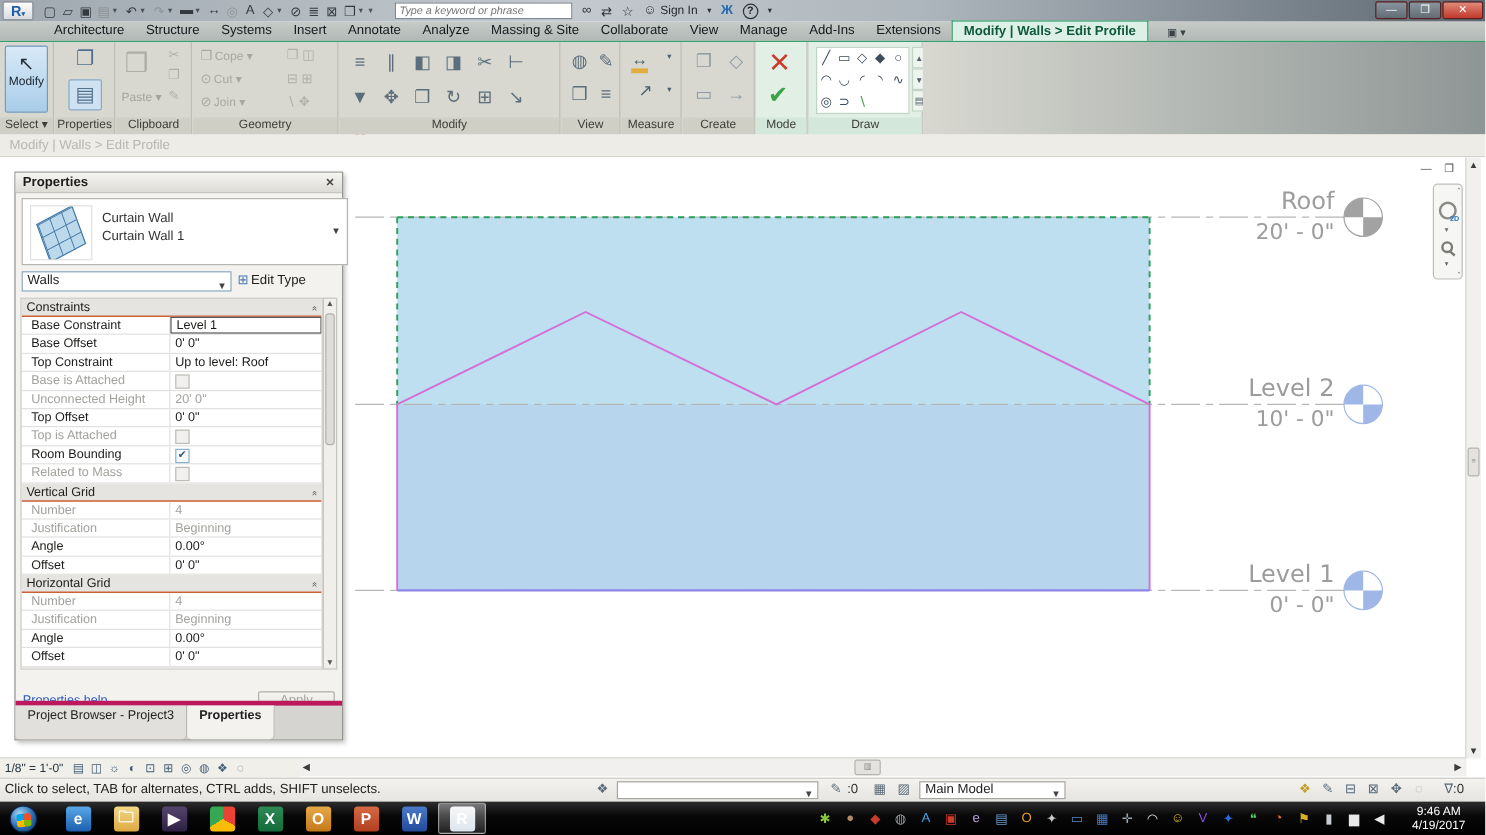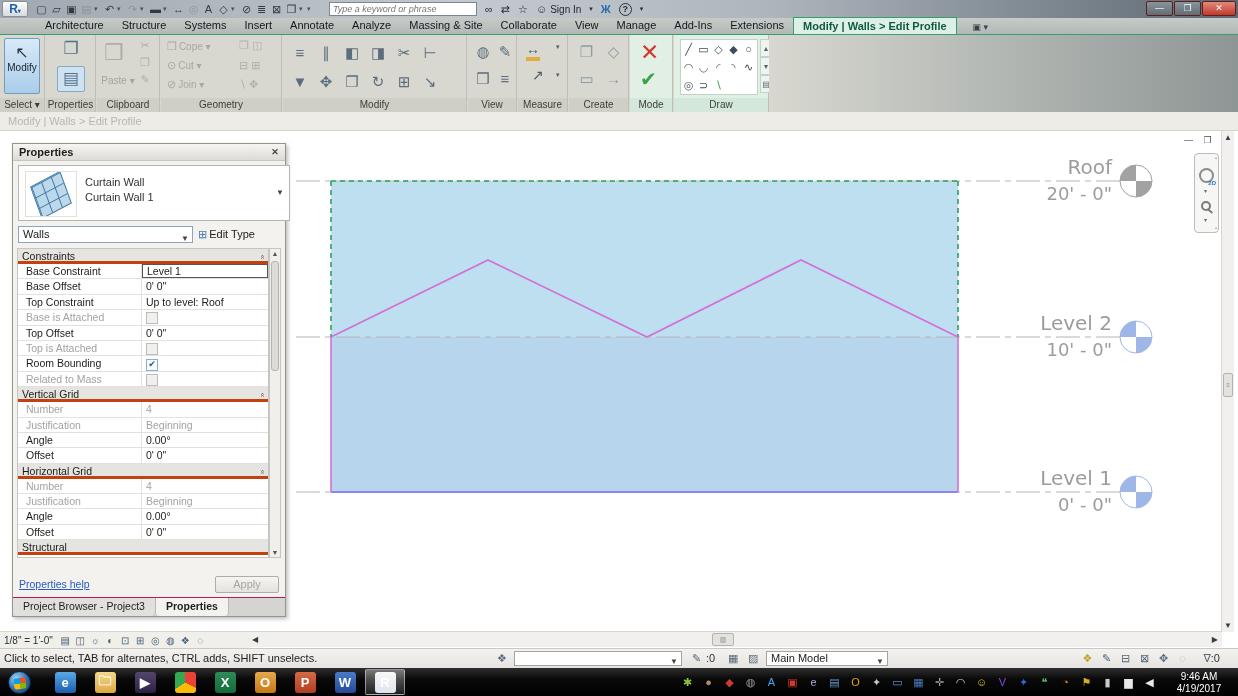--- a/index.html
+++ b/index.html
@@ -131,41 +131,41 @@
   .type-name{position:absolute;left:66px;top:10px;color:#333;}
   .type-inst{position:absolute;left:66px;top:25px;color:#333;}
   .type-caret{position:absolute;right:5px;top:22px;font-size:8px;color:#444;}
   .filter-row{position:absolute;left:5px;top:82px;width:264px;height:18px;display:flex;}
   .filter-sel{flex:1;height:17px;background:#fff;border:1px solid #8aa5bd;line-height:15px;padding-left:4px;color:#222;position:relative;}
   .filter-sel .fcaret{position:absolute;right:3px;top:4px;font-size:8px;color:#444;}
   .edit-type{width:84px;margin-left:5px;line-height:17px;color:#222;white-space:nowrap;}
   .edit-type .g{color:#4a7ab0;font-size:11px;margin-right:2px;}
   #pgrid{position:absolute;left:4px;top:104px;width:252px;bottom:58px;background:#fff;border:1px solid #c6c5c1;
     overflow:hidden;font-size:10.5px;}
-  .sect-h{height:15px;background:#e6e4e0;border-bottom:3px solid #c2410c;line-height:14px;padding-left:4px;
+  .sect-h{height:15px;background:#e6e4e0;border-bottom:1px solid #c2410c;line-height:14px;padding-left:4px;
     color:#1c1c1a;position:relative;}
   .sect-h .chev{position:absolute;right:4px;top:1px;font-size:8px;color:#555;display:inline-block;transform:rotate(90deg);}
   .prow{height:15.4px;border-bottom:1px solid #e2e1df;display:flex;line-height:14px;}
   .plab{width:124px;padding-left:8px;border-right:1px solid #e2e1df;color:#1c1c1a;white-space:nowrap;overflow:hidden;}
   .plab.dim{color:#a3a29e;}
   .pv{flex:1;padding-left:4px;color:#1c1c1a;white-space:nowrap;position:relative;}
   .pv.dim{color:#a3a29e;}
   .pv.focus{border:1px solid #555;margin:0;line-height:12px;background:#fff;}
   .pv.chk::before{content:"";display:inline-block;width:10px;height:10px;margin-top:2px;
     border:1px solid #8ab0d0;background:#f6fafd;}
   .pv.chk.dis::before{border-color:#bdbcb8;background:#f1f0ee;}
   .pv.chk.on::before{content:"✔";font-size:9px;line-height:9px;text-align:center;color:#3c5a78;}
   .gscroll{position:absolute;right:4px;top:104px;width:12px;bottom:58px;background:#f0efec;border:1px solid #c6c5c1;}
   .gscroll .arr{position:absolute;left:0;width:10px;text-align:center;font-size:7px;color:#555;}
   .gscroll .thumb{position:absolute;left:1px;top:12px;width:8px;height:110px;background:#dddcd8;border:1px solid #b4b3af;border-radius:3px;}
   .help-row{position:absolute;left:6px;right:6px;bottom:22px;height:18px;}
   .help-link{position:absolute;left:0;top:2px;color:#2a5ac0;text-decoration:underline;font-size:10.5px;}
   .apply-btn{position:absolute;right:0;top:0;width:64px;height:17px;background:linear-gradient(#f6f5f2,#e4e2de);
     border:1px solid #aeada7;border-radius:2px;text-align:center;line-height:15px;color:#a6a5a0;}
-  .pal-tabs{position:absolute;left:0;right:0;bottom:0;height:19px;display:flex;background:#d6d4d0;border-top:1px solid #be185d;}
+  .pal-tabs{position:absolute;left:0;right:0;bottom:0;height:32px;display:flex;background:#d6d4d0;border-top:4px solid #be185d;}
   .ptab{padding:0 10px;line-height:17px;font-size:10.5px;border-right:1px solid #b8b7b3;background:#e2e0dc;
     border-radius:0 0 4px 4px;color:#222;}
   .ptab.active{background:#f3f2ef;font-weight:bold;}
 
   
   #statusbar{position:absolute;left:0;top:648px;width:1238px;height:20px;
     background:linear-gradient(#f3f2ee,#e5e4e0);border-top:1px solid #c9c8c4;font-size:11px;color:#222;}
   #statusbar .hint{position:absolute;left:4px;top:0;line-height:19px;}
   .sb-ico{position:absolute;top:0;line-height:19px;font-size:11px;color:#5a6a78;}
   .sb-sel{position:absolute;top:2px;height:15px;background:#fff;border:1px solid #a5a4a0;line-height:13px;
@@ -584,20 +584,24 @@
             <div class="prow">
               <div class="plab">Top Constraint</div>
               <div class="pv">Up to level: Roof</div>
             </div>
 
             <div class="prow">
               <div class="plab dim">Base is Attached</div>
               <div class="pv chk dis"></div>
             </div>
 
+            <div class="prow">
+              <div class="plab dim">Unconnected Height</div>
+              <div class="pv dim">20' 0"</div>
+            </div>
 
             <div class="prow">
               <div class="plab">Top Offset</div>
               <div class="pv">0' 0"</div>
             </div>
 
             <div class="prow">
               <div class="plab dim">Top is Attached</div>
               <div class="pv chk dis"></div>
             </div>

